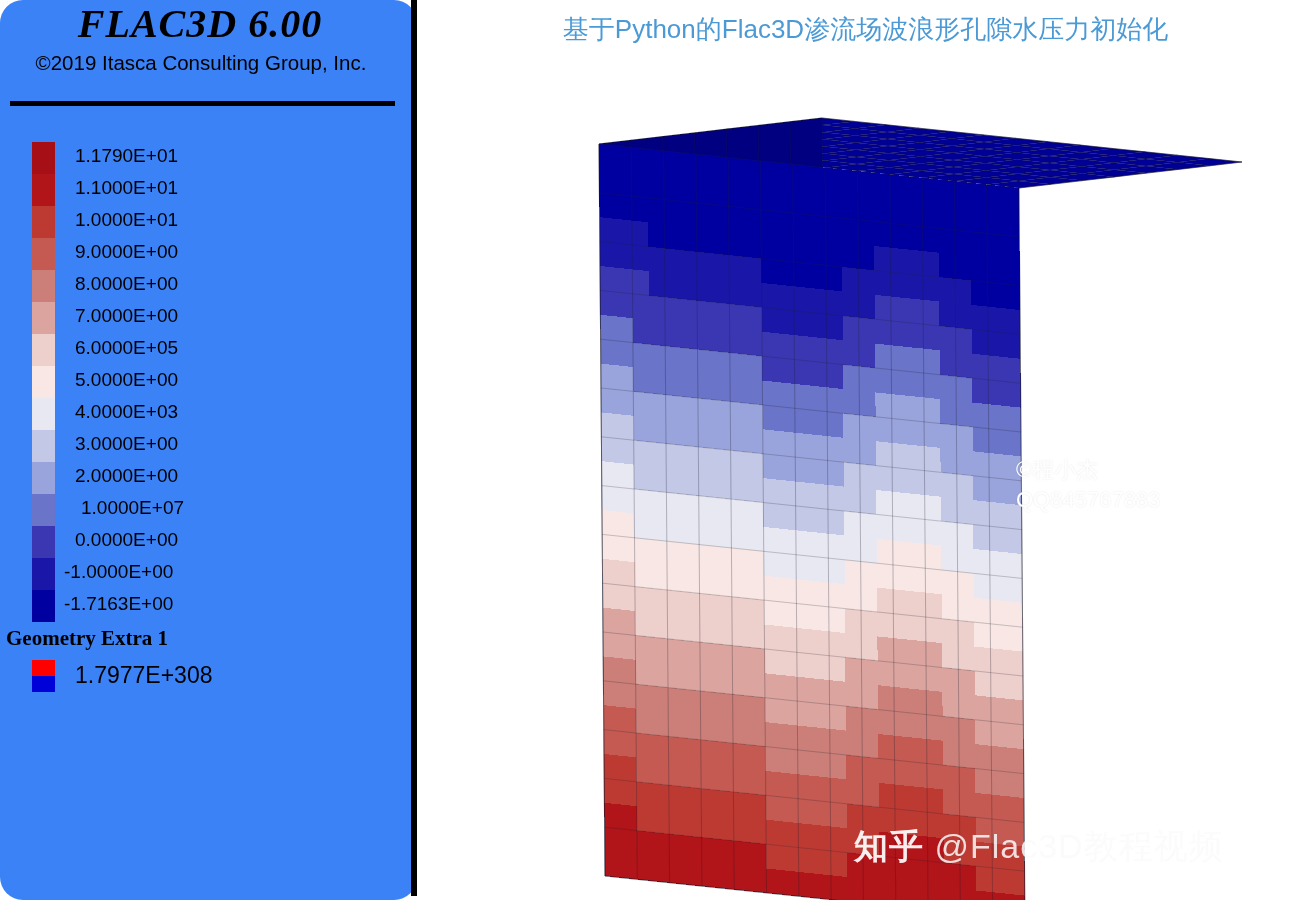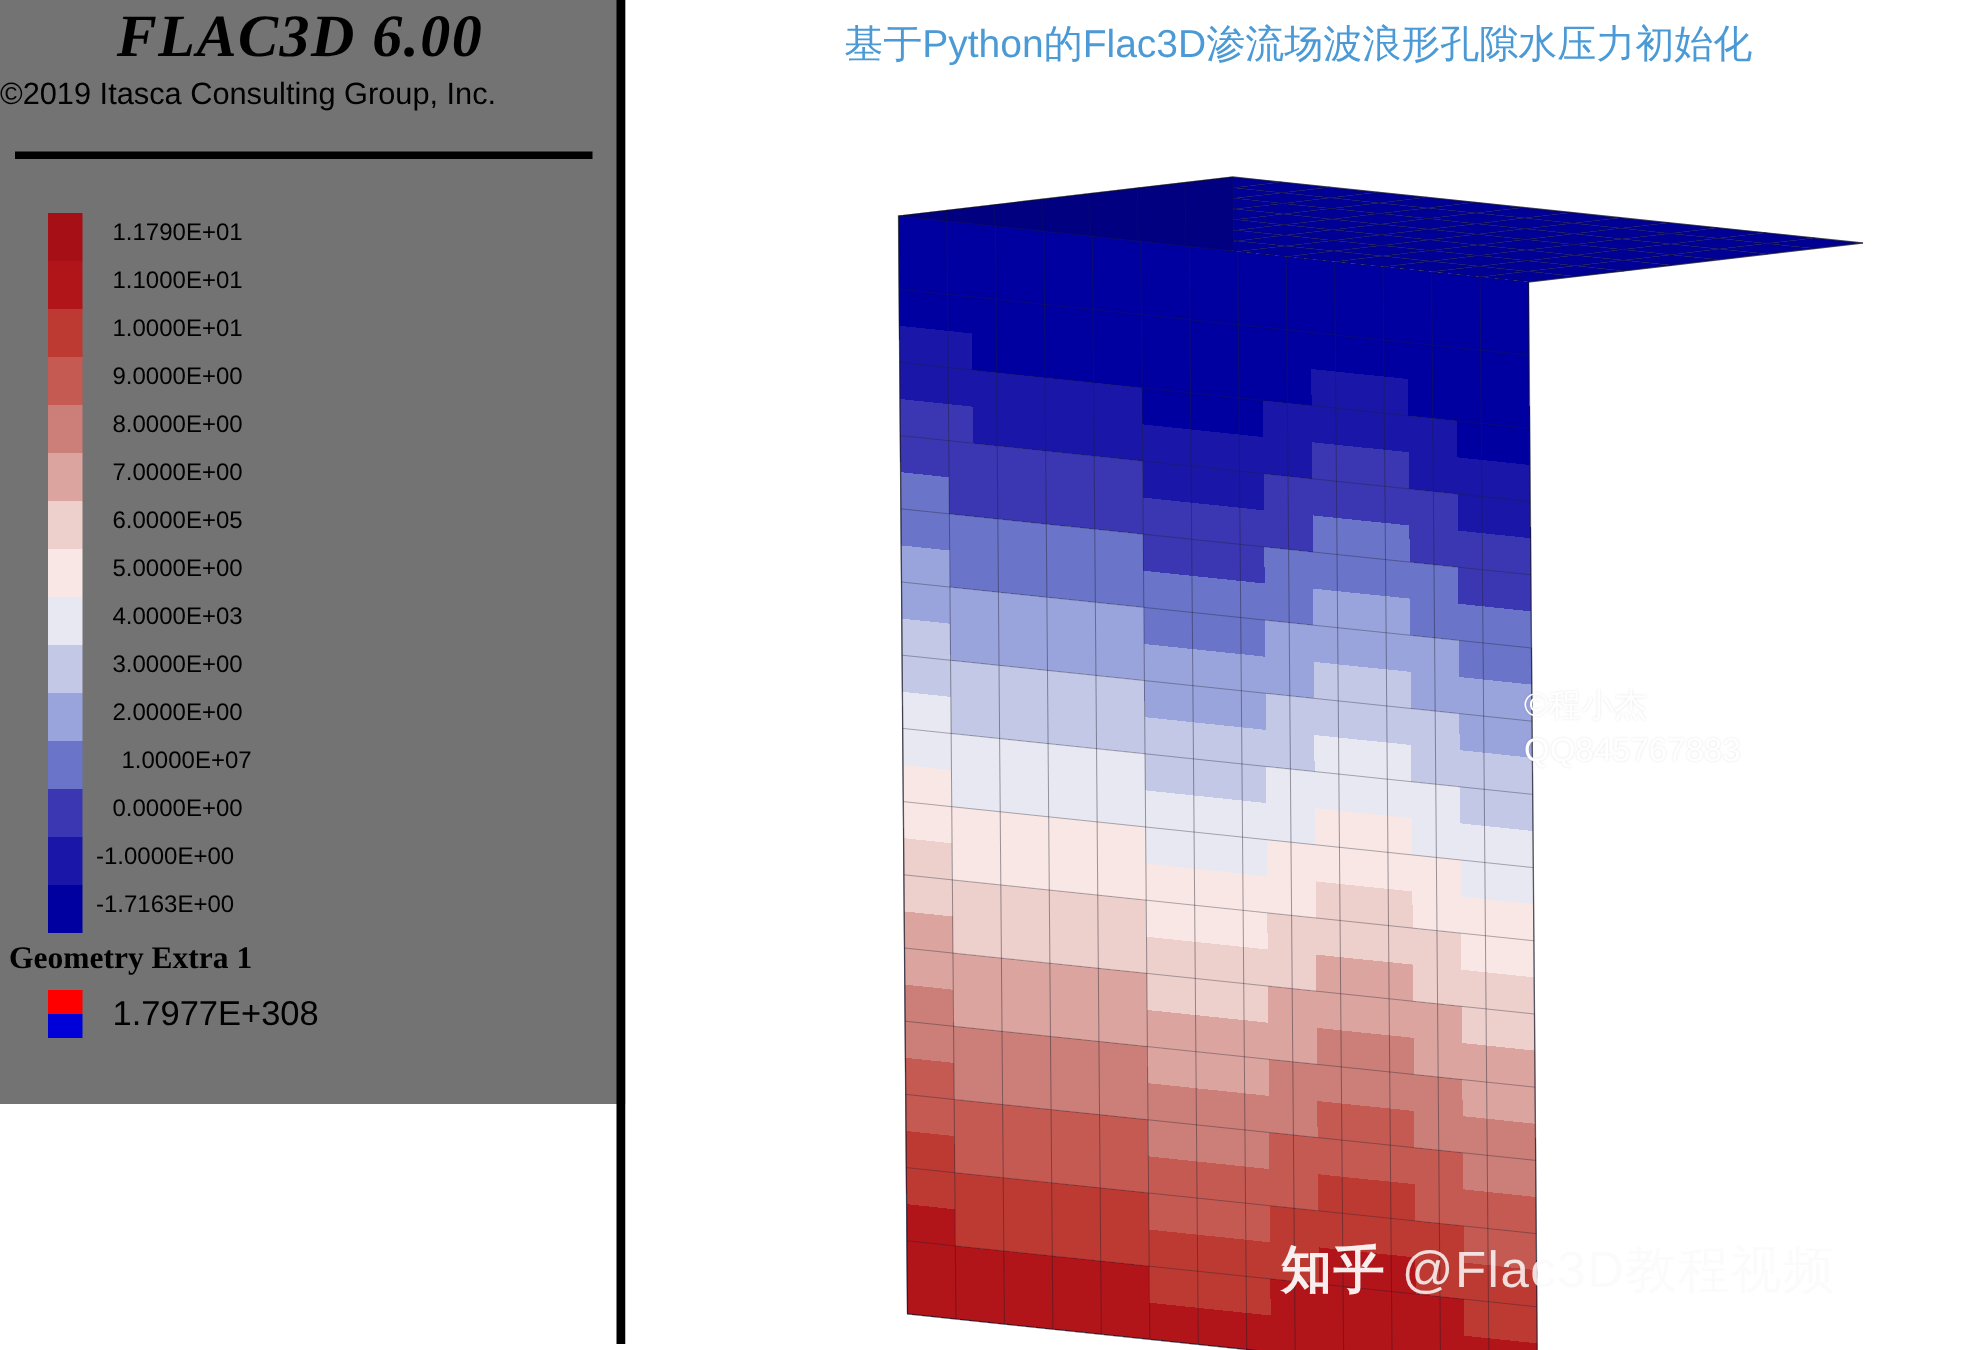--- a/index.html
+++ b/index.html
@@ -4,40 +4,42 @@
 <style>
   html,body{margin:0;padding:0;background:#ffffff;}
   body{
     width:1314px;height:900px;position:relative;overflow:hidden;
     font-family:"Liberation Sans",sans-serif;
     -webkit-font-smoothing:antialiased;
   }
 
   
   #legend-panel{
-    position:absolute;left:0;top:0;width:417px;height:736px;
-    background:#737373;
+    position:absolute;left:0;top:0;width:417px;height:900px;
+    background:#3b82f6;
+    border-radius:23px;
   }
   #panel-divider-thick{
     position:absolute;left:411px;top:0;width:6px;height:896px;background:#000;
   }
   #panel-divider-thin{
     position:absolute;left:598px;top:0;width:2px;height:896px;background:#d8d8d8;
   }
 
   #app-title{
     position:absolute;left:0;top:2px;width:400px;
     text-align:center;
     font-family:"Liberation Serif",serif;
     font-weight:bold;font-style:italic;
     font-size:40px;letter-spacing:1px;color:#000;
     line-height:44px;
   }
   #app-copyright{
     position:absolute;left:0;top:50px;width:402px;
+    text-align:center;
     font-family:"Liberation Sans",sans-serif;
     font-size:20.5px;color:#000;line-height:26px;
     white-space:nowrap;
   }
   #legend-rule{
     position:absolute;left:10px;top:101px;width:385px;height:5px;background:#000;
   }
 
   .legend-title{
     font-family:"Liberation Serif",serif;
@@ -48,21 +50,21 @@
   #geom-title{position:absolute;left:6px;top:626px;}
 
   
   #ramp-wrap{position:absolute;left:32px;top:142px;}
   #ramp{position:relative;width:23px;}
   .ramp-band{width:23px;height:32px;}
   #ramp-labels{position:absolute;left:75px;top:140px;}
   .ramp-label{
     height:32px;line-height:32px;
     font-family:"Liberation Sans",sans-serif;
-    font-size:16px;color:#000;white-space:nowrap;
+    font-size:19px;color:#000;white-space:nowrap;
   }
   .ramp-label.neg{margin-left:-11px;}
   .ramp-label.one{margin-left:6px;}
 
   
   #geom-swatch{position:absolute;left:32px;top:660px;width:23px;height:32px;}
   #geom-swatch .half{width:23px;height:16px;}
   #geom-label{
     position:absolute;left:75px;top:659px;
     font-family:"Liberation Sans",sans-serif;

